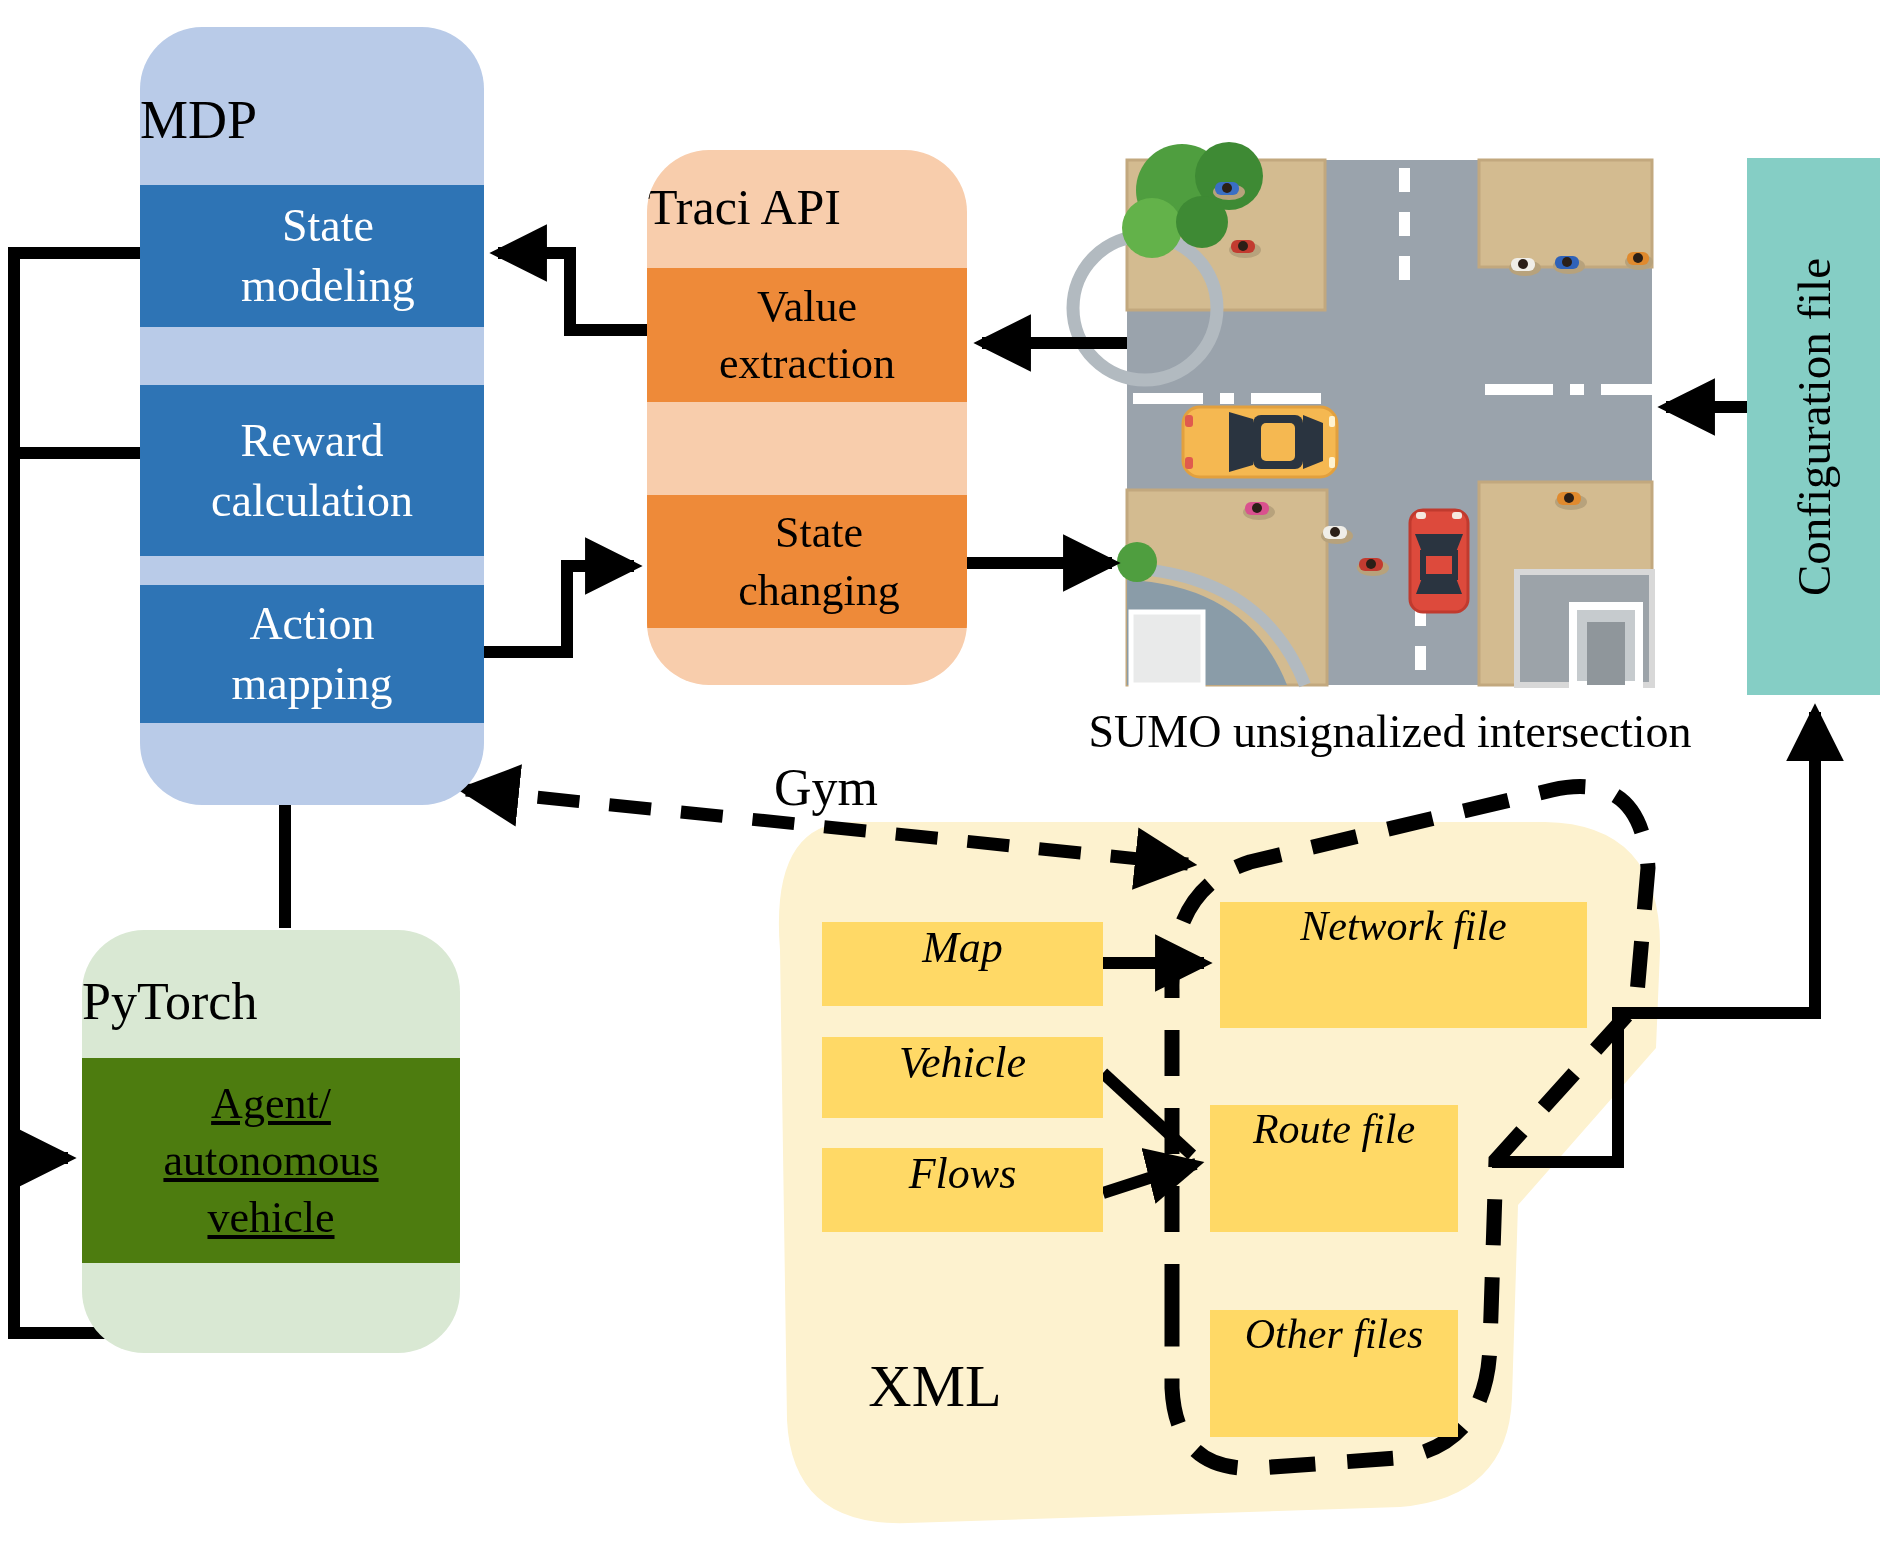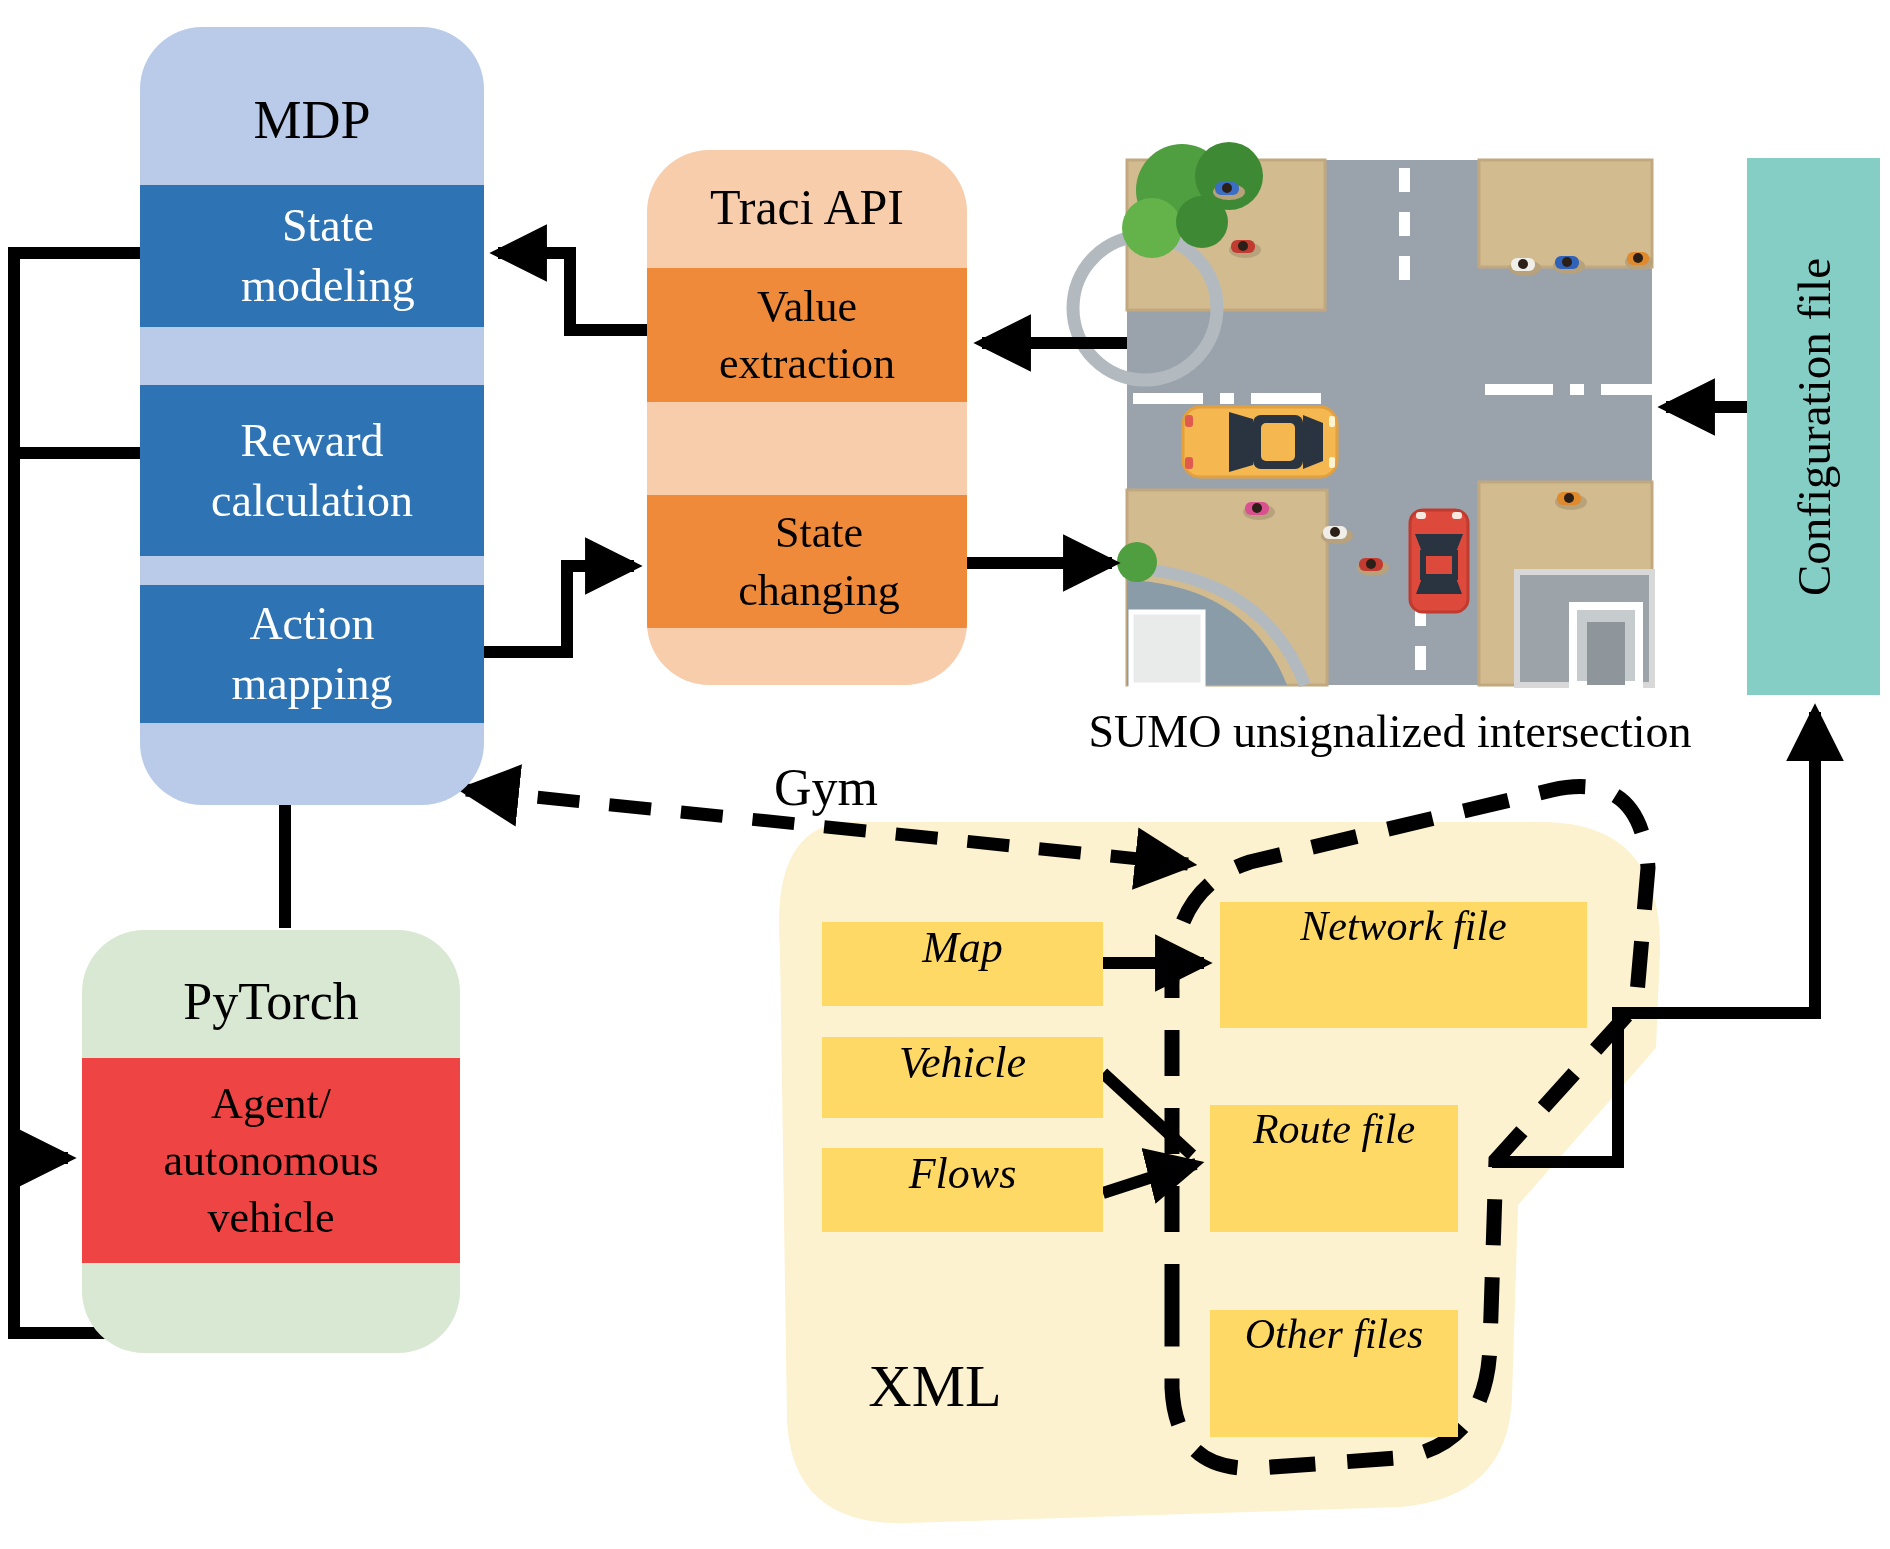--- a/index.html
+++ b/index.html
@@ -12,22 +12,22 @@
         text-align:center;}
   .band-inner{width:100%;}
   
   .mdp{left:140px;top:27px;width:344px;height:778px;background:#B9CBE8;}
   .mdp .band{background:#2E74B5;color:#fff;font-size:46px;line-height:1.3;}
   
   .traci{left:647px;top:150px;width:320px;height:535px;background:#F8CDAC;}
   .traci .band{background:#EE8A39;color:#000;font-size:44px;line-height:1.3;}
   
   .pytorch{left:82px;top:930px;width:378px;height:423px;background:#D9E8D3;}
-  .pytorch .band{background:#ef4444;color:#000;font-size:44px;line-height:1.3;}
-  .boxtitle{position:absolute;left:0;width:100%;text-align:center;font-size:54px;}
+  .pytorch .band{background:#4d7c0f;color:#000;font-size:44px;line-height:1.3;text-decoration:underline;}
+  .boxtitle{position:absolute;left:0;width:100%;text-align:left;font-size:54px;}
   
   .ybox{position:absolute;background:#FFD966;display:flex;align-items:flex-start;justify-content:center;
         font-size:44px;text-align:center;font-style:italic;}
   .caption{position:absolute;left:940px;top:705px;width:900px;text-align:center;font-size:46px;}
   .gym{position:absolute;left:756px;top:758px;width:140px;text-align:center;font-size:52px;}
   .xml-label{position:absolute;left:845px;top:1352px;width:180px;text-align:center;font-size:60px;}
   .config{position:absolute;left:1545px;top:399px;width:537px;height:56px;line-height:56px;
           text-align:center;font-size:47px;transform:rotate(-90deg);}
 </style>
 </head>

